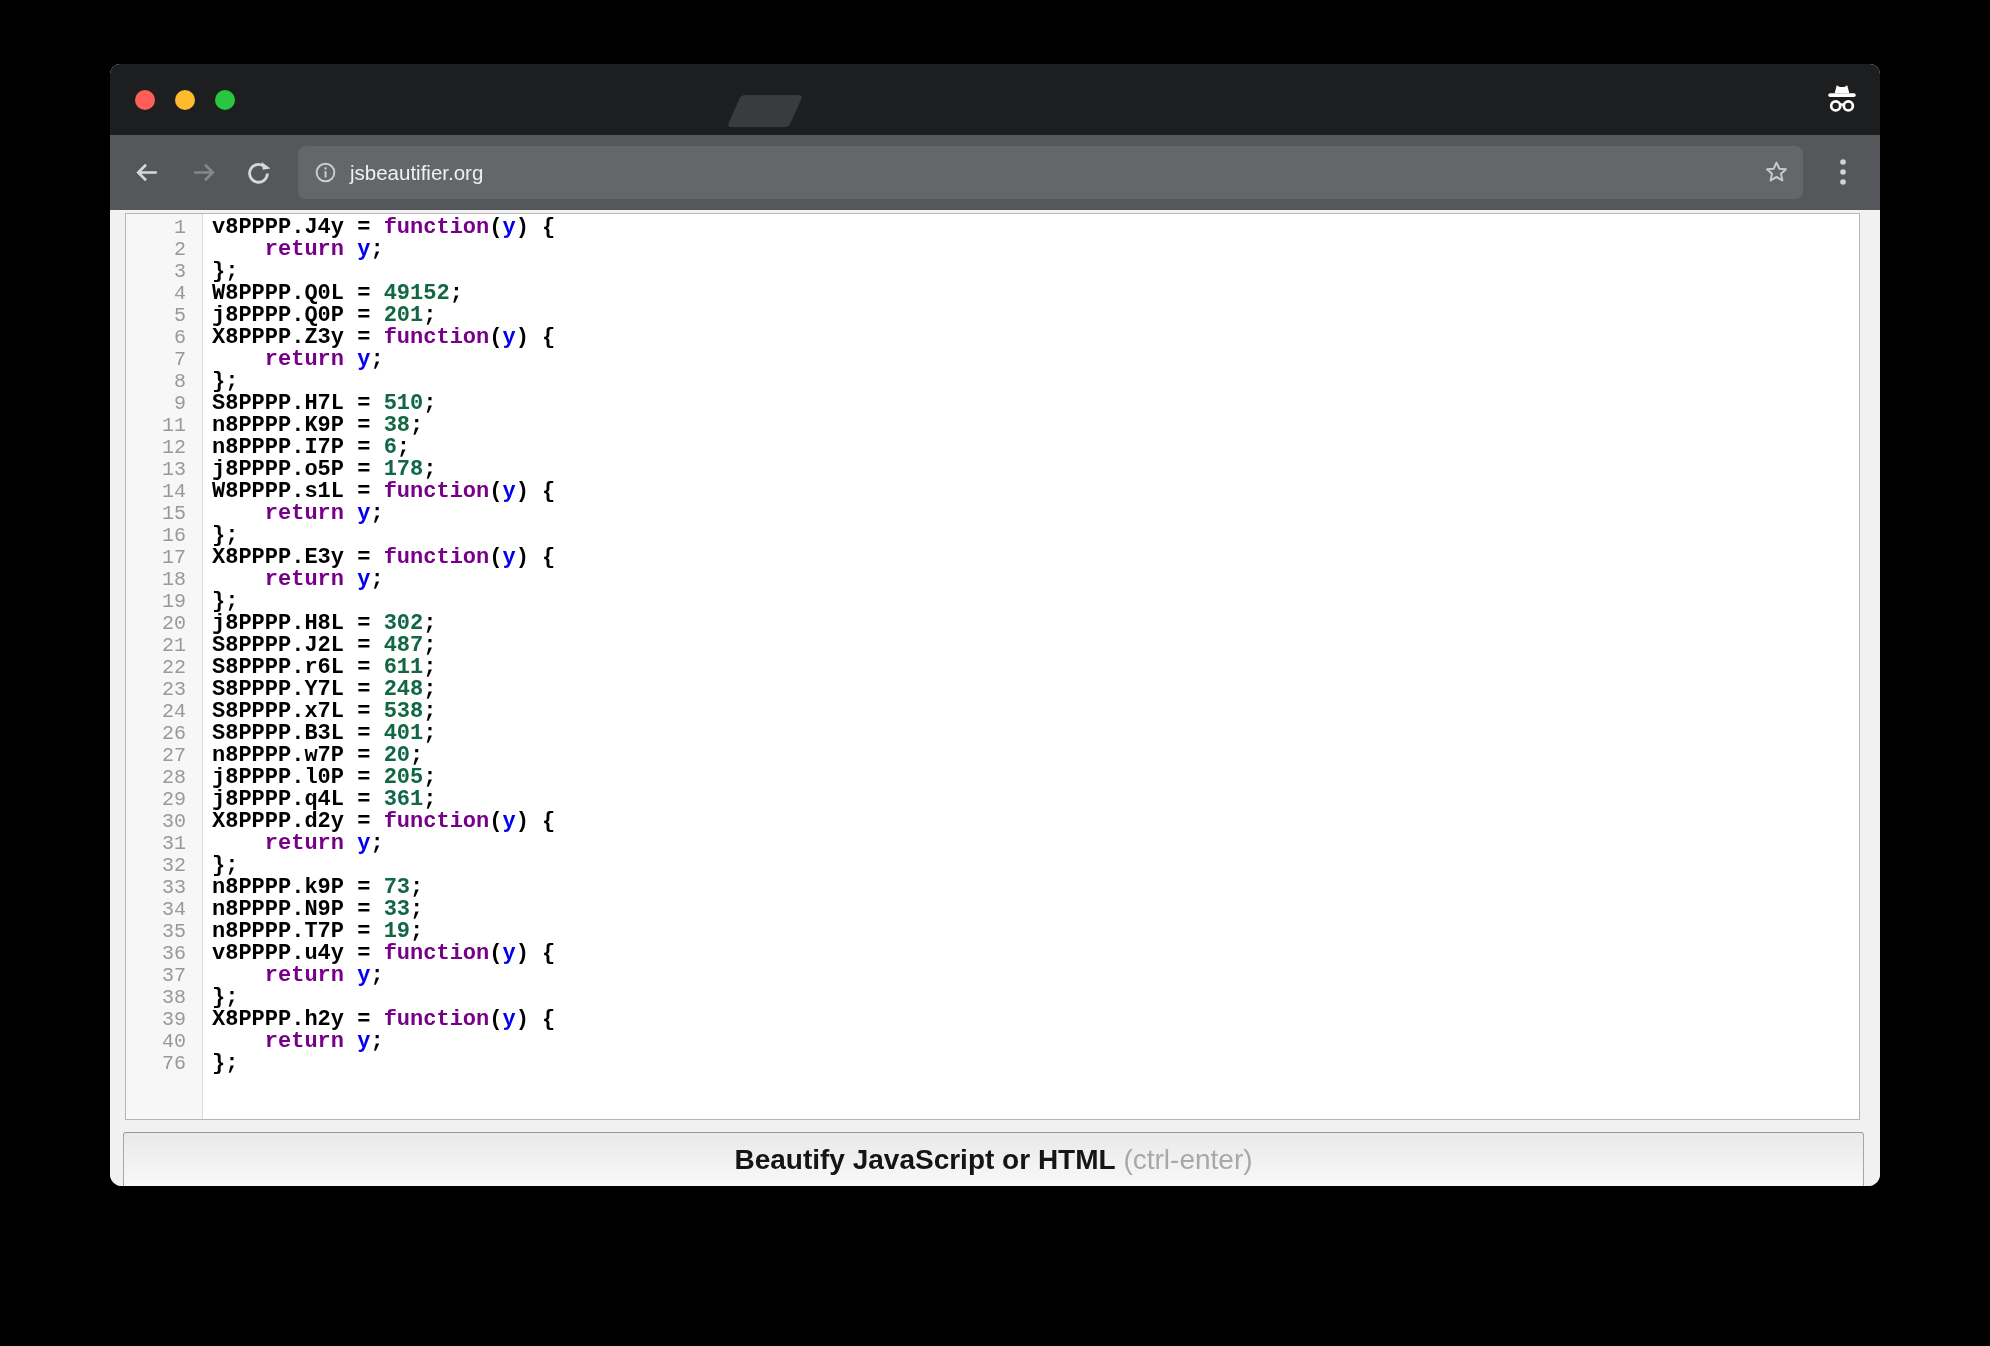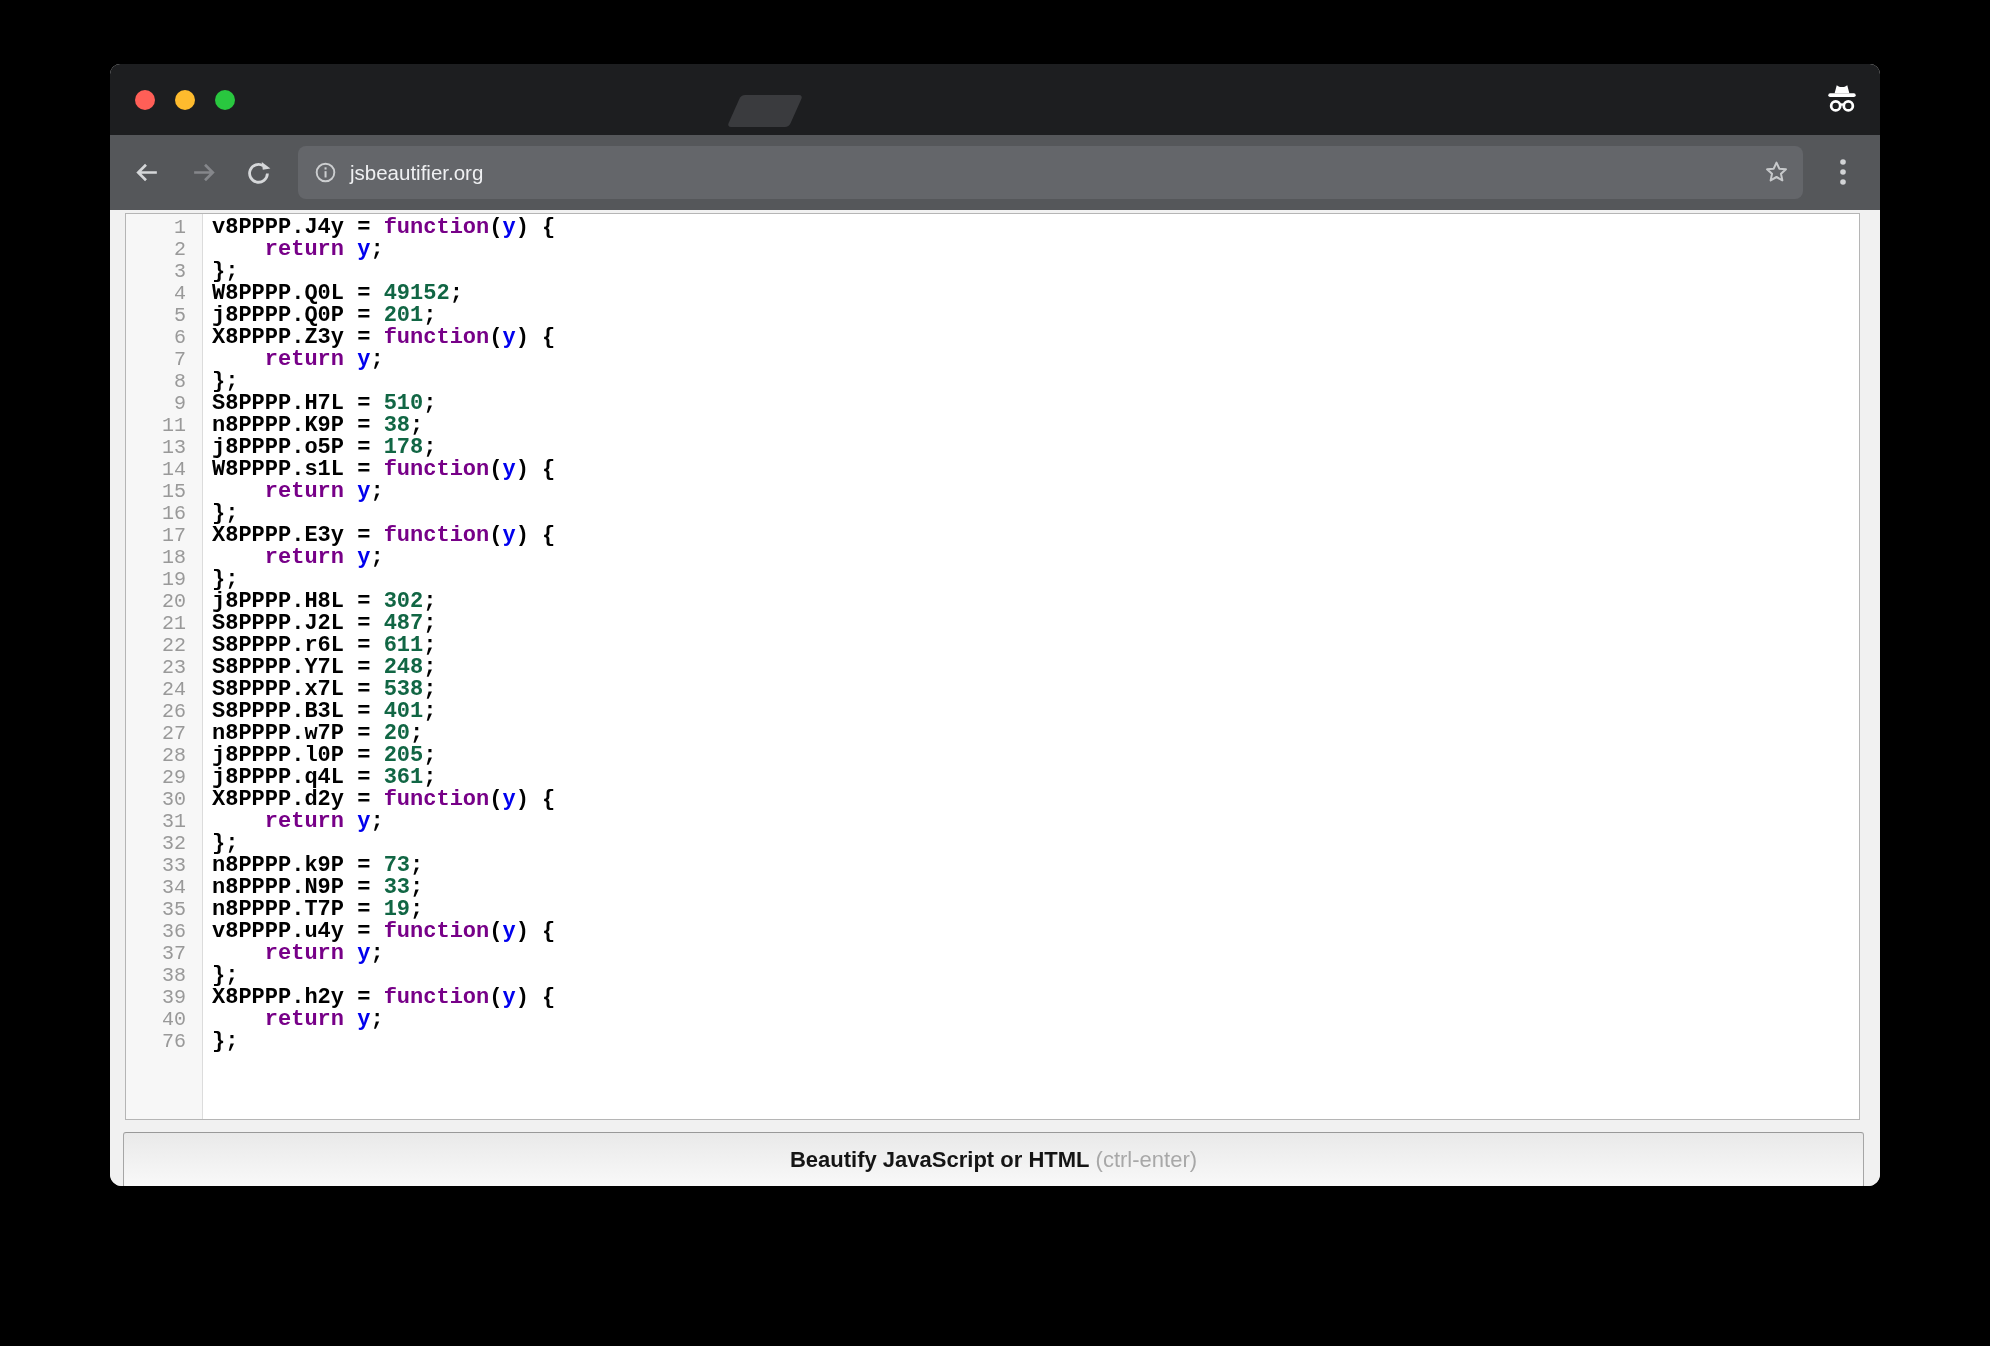--- a/index.html
+++ b/index.html
@@ -71,21 +71,21 @@
     font-size:22px;line-height:22px;color:var(--plain,#000);
   }
   .tk-kw{color:var(--kw,#770088);}
   .tk-num{color:var(--num,#116644);}
   .tk-def{color:var(--def,#0000ee);}
   
   .beautify{
     position:absolute;left:13px;top:922px;width:1741px;height:56px;
     border:1px solid #a6a6a6;border-top-color:#999;border-radius:3px;
     background:linear-gradient(#e9e9e9,#f9f9f9);
-    font-family:"Liberation Sans",sans-serif;font-size:22px;
+    font-family:"Liberation Sans",sans-serif;font-size:28px;
     text-align:center;line-height:50px;cursor:pointer;padding:0;
   }
   .beautify .lbl{font-weight:bold;color:#151515;}
   .beautify .hint{color:#a8a8a8;font-weight:normal;}
 </style>
 </head>
 <body>
 
 <div class="window">
 
@@ -174,20 +174,24 @@
           </div>
           <div class="cl">
             <span class="ln">9</span>
             <span class="cd">S8PPPP.H7L = <span class="tk-num">510</span>;</span>
           </div>
           <div class="cl">
             <span class="ln">11</span>
             <span class="cd">n8PPPP.K9P = <span class="tk-num">38</span>;</span>
           </div>
           <div class="cl">
+            <span class="ln">12</span>
+            <span class="cd">n8PPPP.I7P = <span class="tk-num">6</span>;</span>
+          </div>
+          <div class="cl">
             <span class="ln">13</span>
             <span class="cd">j8PPPP.o5P = <span class="tk-num">178</span>;</span>
           </div>
           <div class="cl">
             <span class="ln">14</span>
             <span class="cd">W8PPPP.s1L = <span class="tk-kw">function</span>(<span class="tk-def">y</span>) {</span>
           </div>
           <div class="cl">
             <span class="ln">15</span>
             <span class="cd">    <span class="tk-kw">return</span> <span class="tk-def">y</span>;</span>

